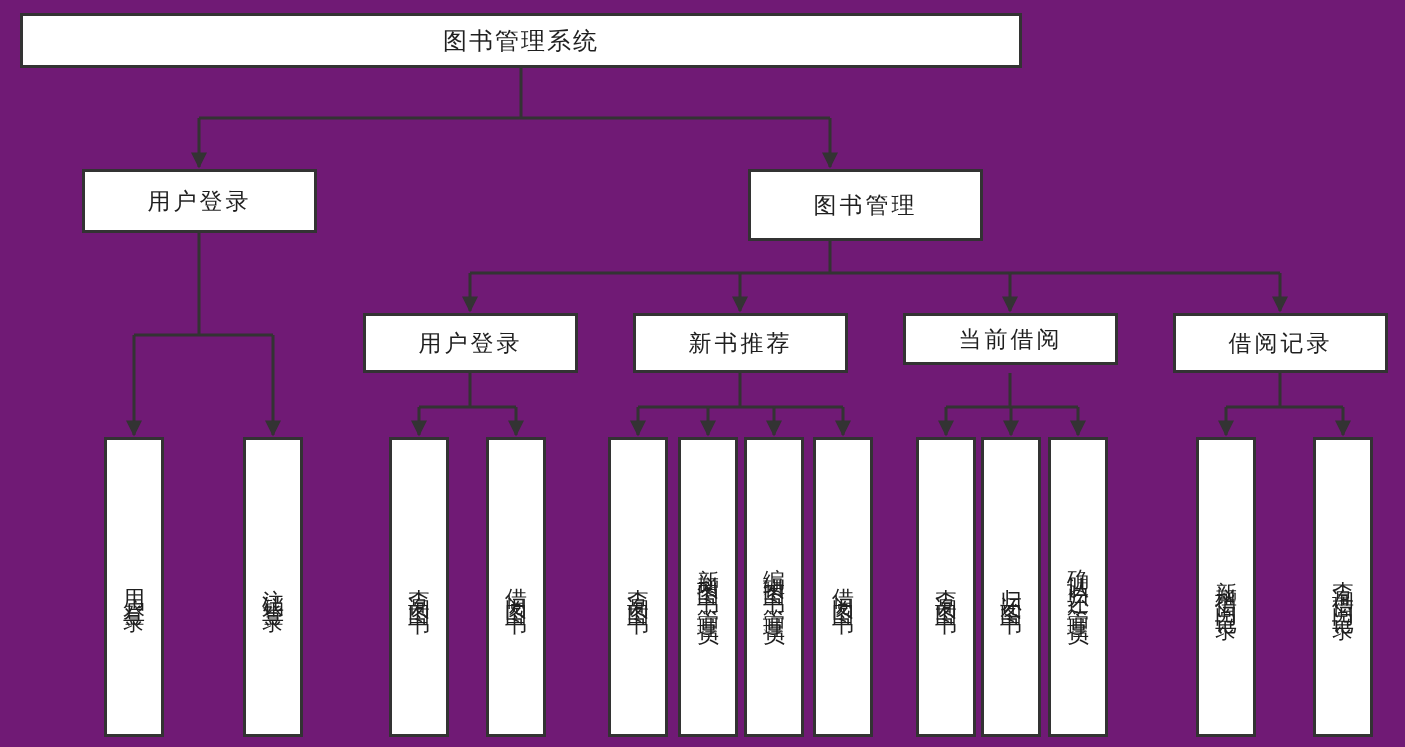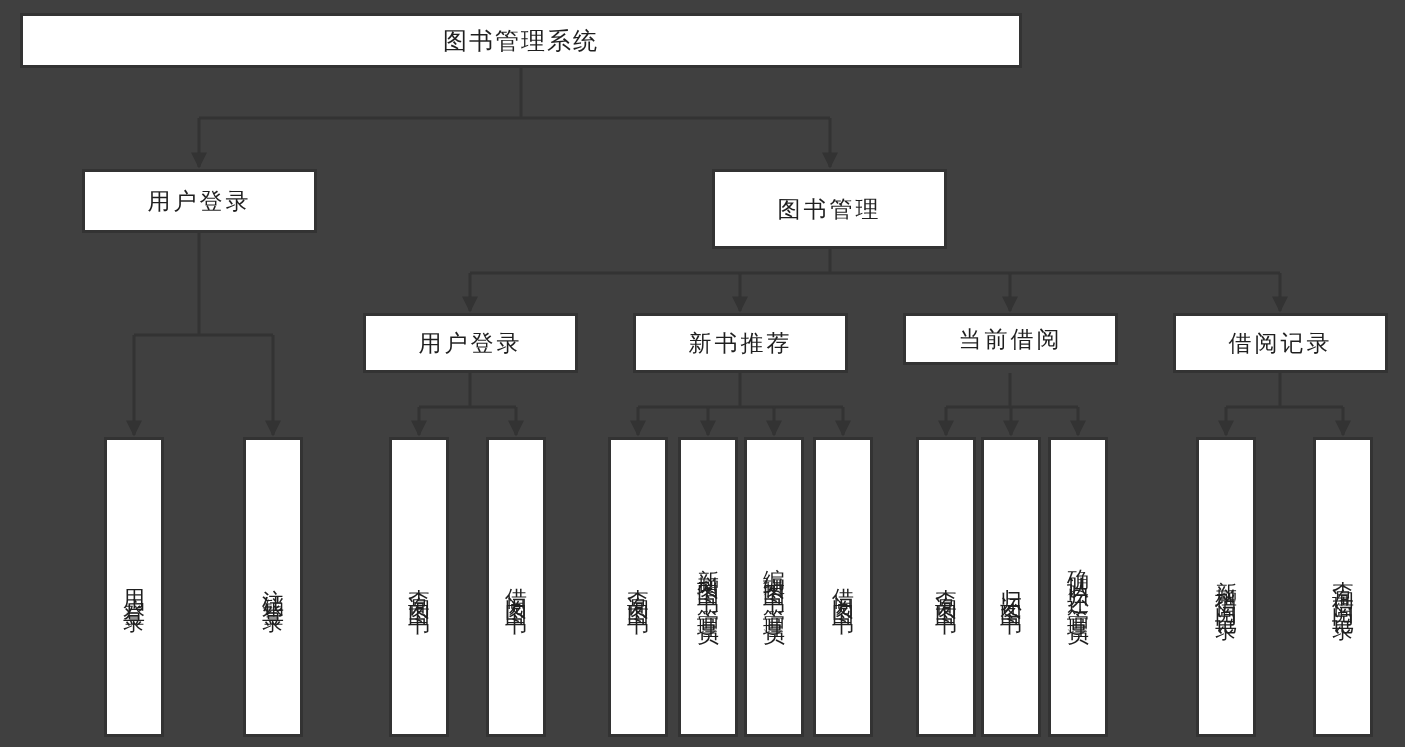--- a/index.html
+++ b/index.html
@@ -4,21 +4,21 @@
 <style>
   html, body {
     margin: 0;
     padding: 0;
     background: #ffffff;
   }
   .stage {
     position: relative;
     width: 1405px;
     height: 747px;
-    background: #404040;
+    background: #701a75;
     font-family: "Liberation Sans", sans-serif;
     overflow: hidden;
   }
   .wires {
     position: absolute;
     left: 0;
     top: 0;
     width: 1405px;
     height: 747px;
     pointer-events: none;
@@ -108,21 +108,21 @@
     </g>
   </svg>
 
   <div class="box h root" style="left:20px;top:13px;width:1002px;height:55px">
     <span>图书管理系统</span>
   </div>
 
   <div class="box h" style="left:82px;top:169px;width:235px;height:64px">
     <span>用户登录</span>
   </div>
-  <div class="box h" style="left:712px;top:169px;width:235px;height:80px">
+  <div class="box h" style="left:748px;top:169px;width:235px;height:72px">
     <span>图书管理</span>
   </div>
 
   <div class="box h" style="left:363px;top:313px;width:215px;height:60px">
     <span>用户登录</span>
   </div>
   <div class="box h" style="left:633px;top:313px;width:215px;height:60px">
     <span>新书推荐</span>
   </div>
   <div class="box h" style="left:903px;top:313px;width:215px;height:52px">

